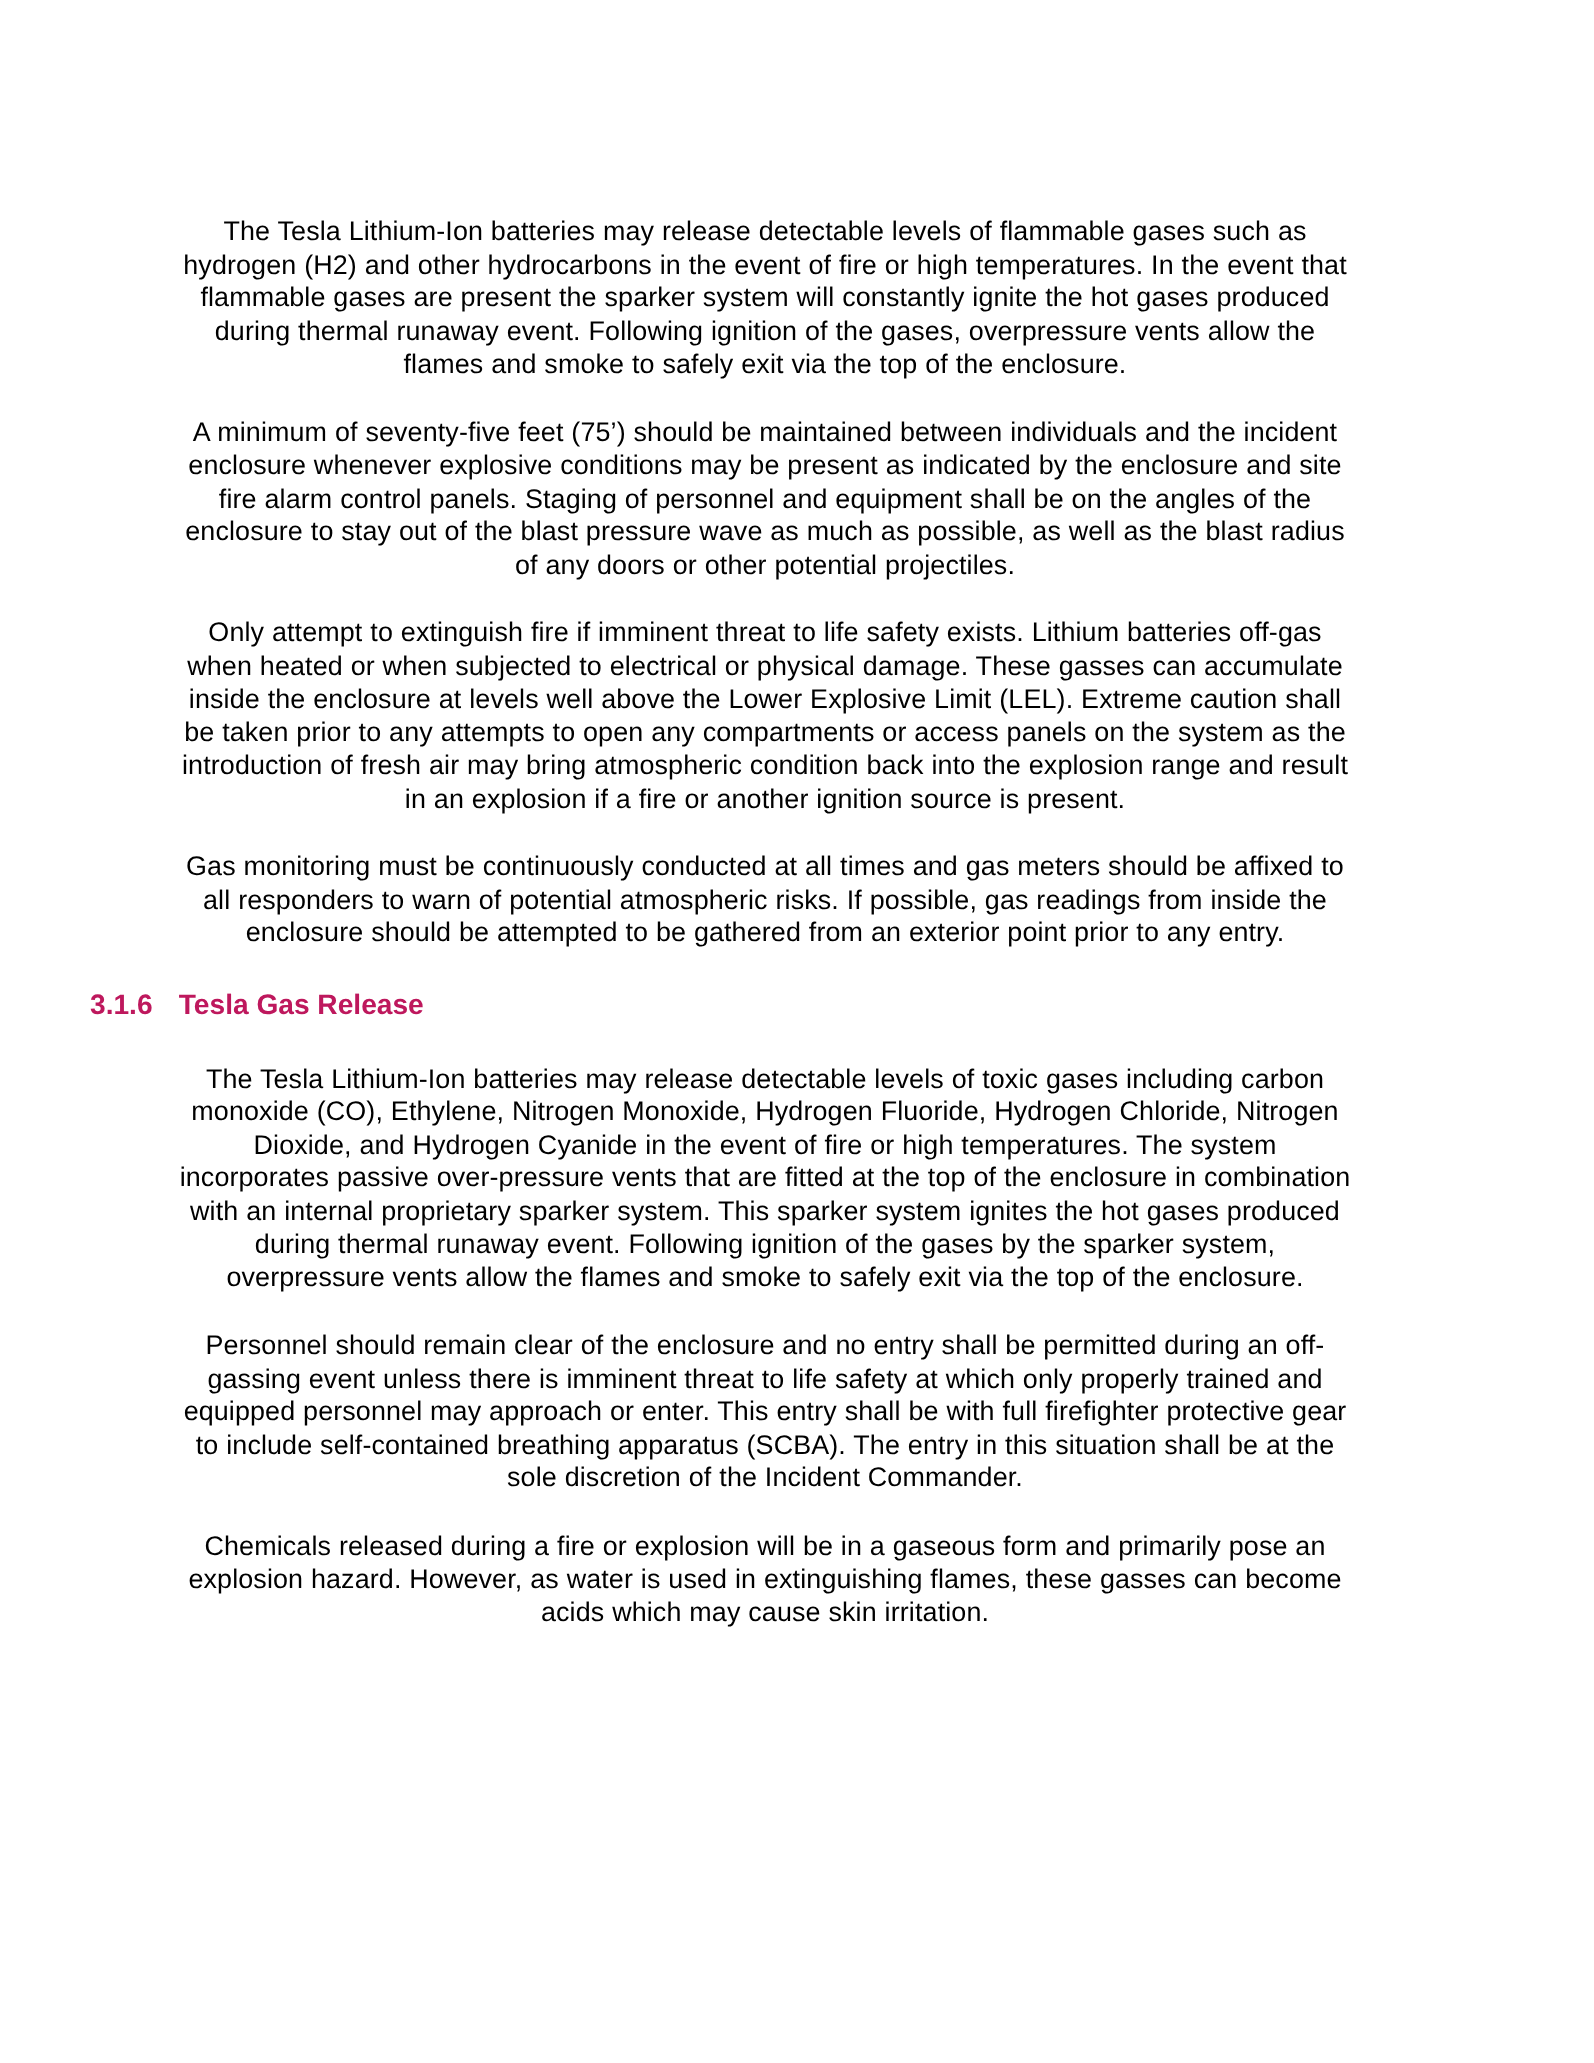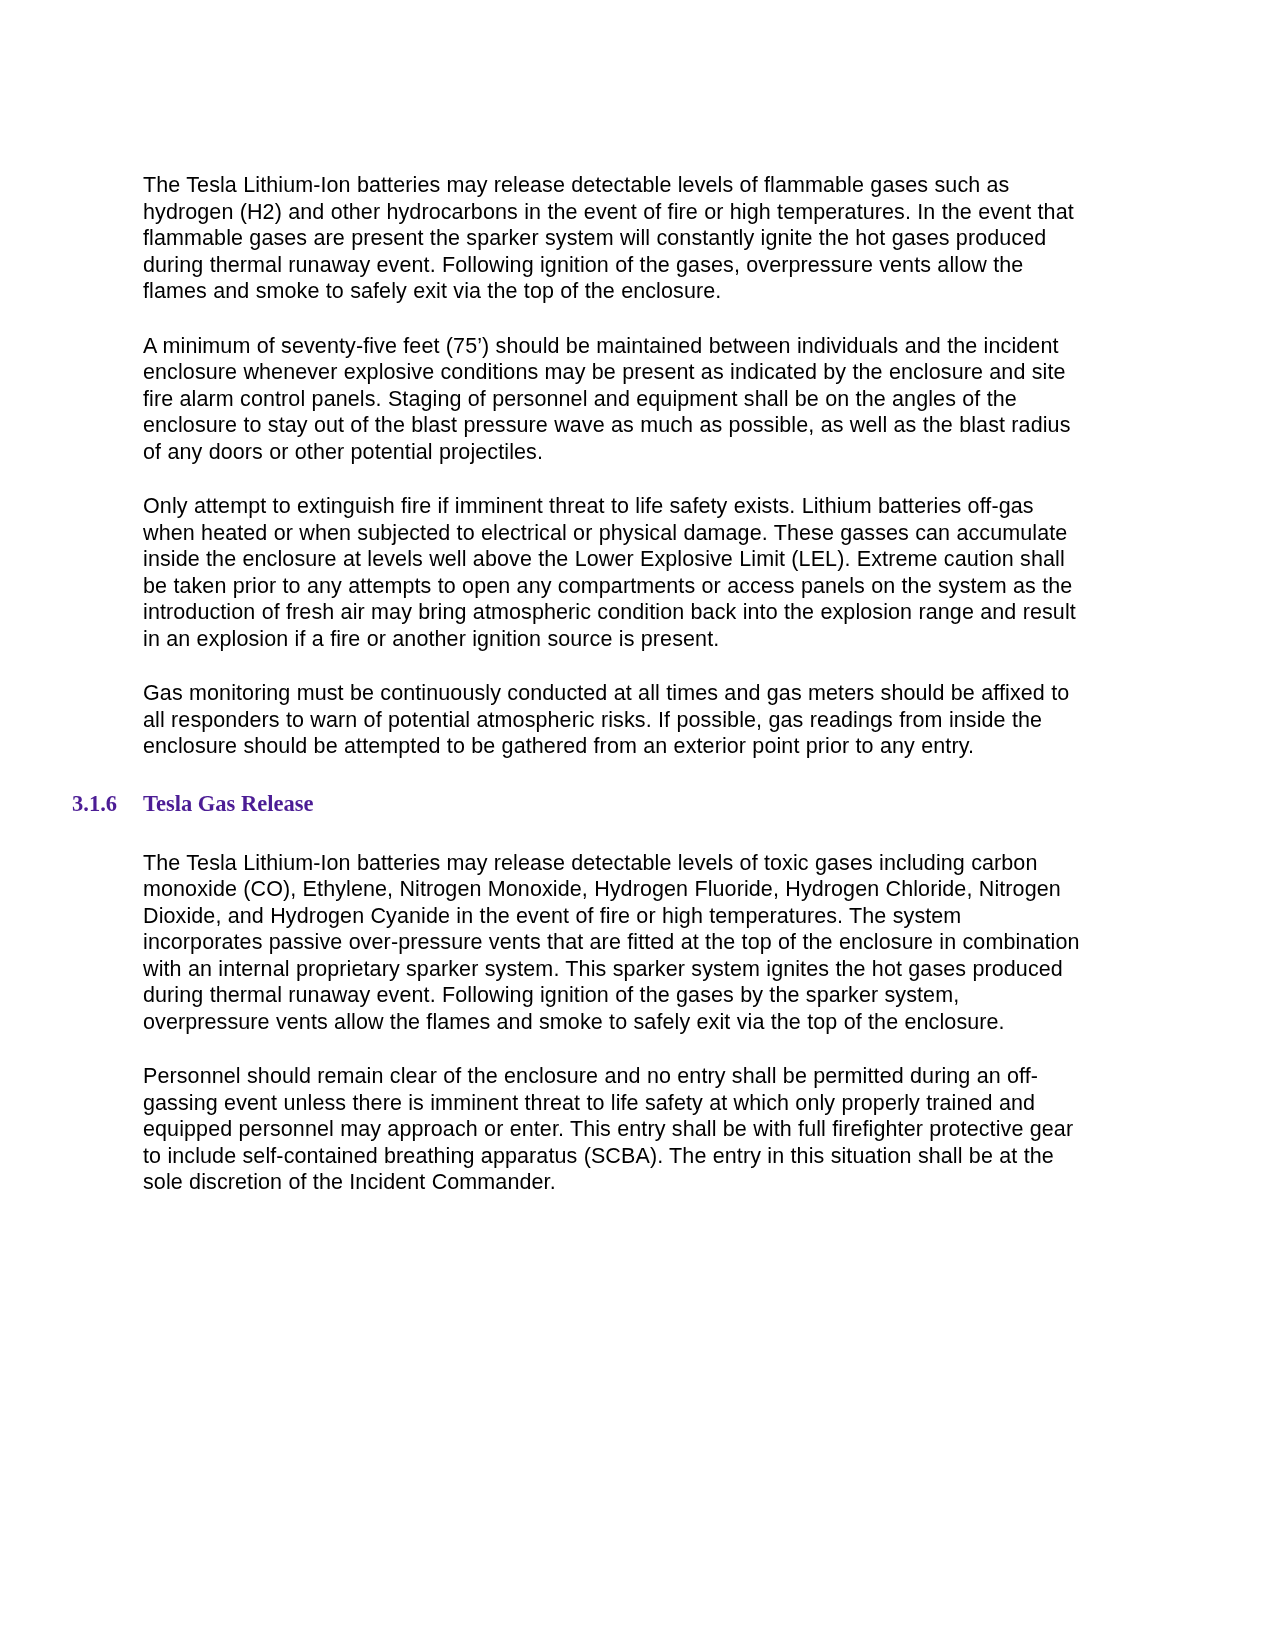--- a/index.html
+++ b/index.html
@@ -18,37 +18,37 @@
   }
   .content {
     position: absolute;
     top: 172px;
     left: 72px;
     width: 1011px;
   }
   .body-text {
     margin-left: 71px;
     width: 938px;
+    text-align: center;
   }
   p.para {
     font-size: 21.5px;
     line-height: 26.5px;
     margin: 0 0 28px 0;
     letter-spacing: 0.1px;
     word-spacing: 0.2px;
   }
   .section-heading {
     display: flex;
     align-items: flex-start;
     margin: 30px 0 33px 0;
-    color: #4c1d95;
+    color: #be185d;
     font-weight: bold;
     font-size: 22.5px;
     line-height: 27px;
-    font-family: Liberation Serif, serif;
   }
   .section-heading .sec-num {
     width: 71px;
     flex: 0 0 71px;
   }
   .section-heading .sec-title {
     flex: 1 1 auto;
   }
 </style>
 </head>
@@ -65,16 +65,17 @@
     </div>
 
     <div class="section-heading">
       <span class="sec-num">3.1.6</span>
       <span class="sec-title">Tesla Gas Release</span>
     </div>
 
     <div class="body-text">
       <p class="para">The Tesla Lithium-Ion batteries may release detectable levels of toxic gases including carbon monoxide (CO), Ethylene, Nitrogen Monoxide, Hydrogen Fluoride, Hydrogen Chloride, Nitrogen Dioxide, and Hydrogen Cyanide  in the event of fire or high temperatures. The system incorporates passive over-pressure vents that are fitted at the top of the enclosure in combination with an internal proprietary sparker system. This sparker system ignites the hot gases produced during thermal runaway event. Following ignition of the gases by the sparker system, overpressure vents allow the flames and smoke to safely exit via the top of the enclosure.</p>
       <p class="para">Personnel should remain clear of the enclosure and no entry shall be permitted during an off-gassing event unless there is imminent threat to life safety at which only properly trained and equipped personnel may approach or enter. This entry shall be with full firefighter protective gear to include self-contained breathing apparatus (SCBA). The entry in this situation shall be at the sole discretion of the Incident Commander.</p>
+      <p class="para">Chemicals released during a fire or explosion will be in a gaseous form and primarily pose an explosion hazard. However, as water is used in extinguishing flames, these gasses can become acids which may cause skin irritation.</p>
     </div>
 
   </div>
 </div>
 
 </body></html>

